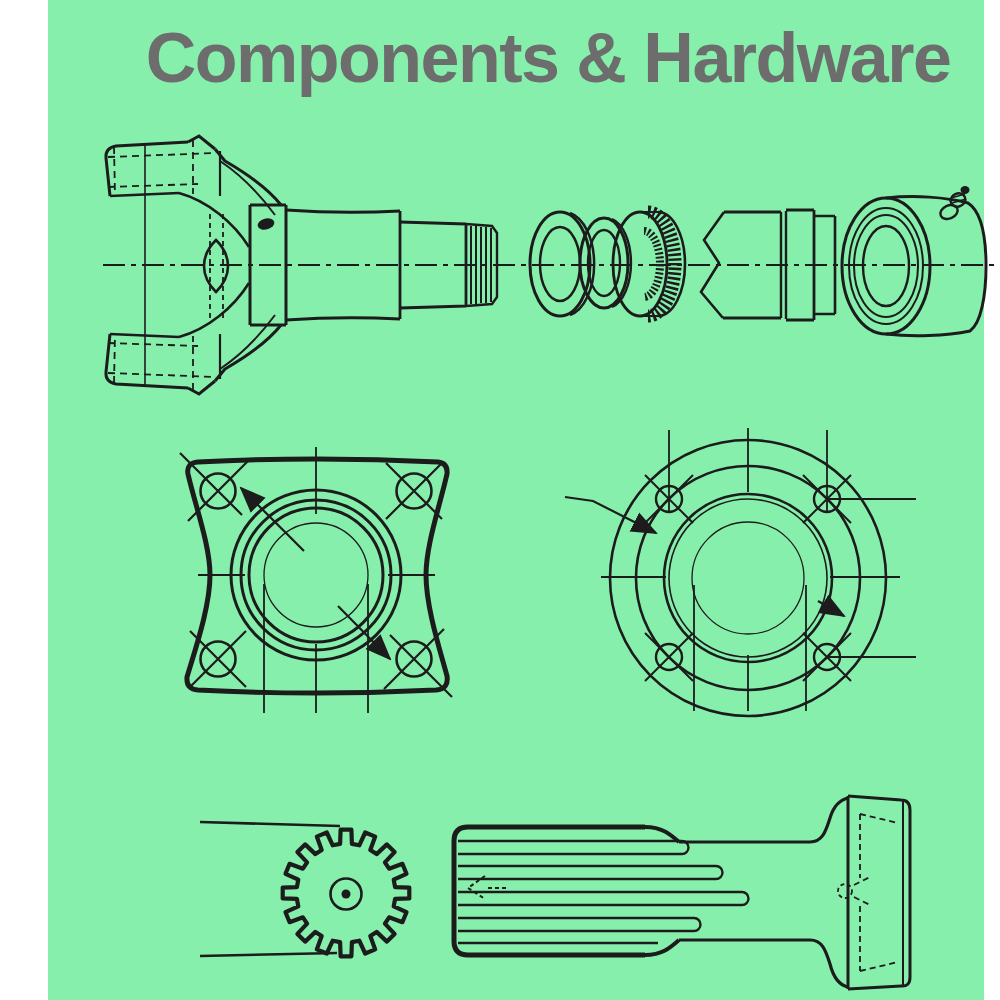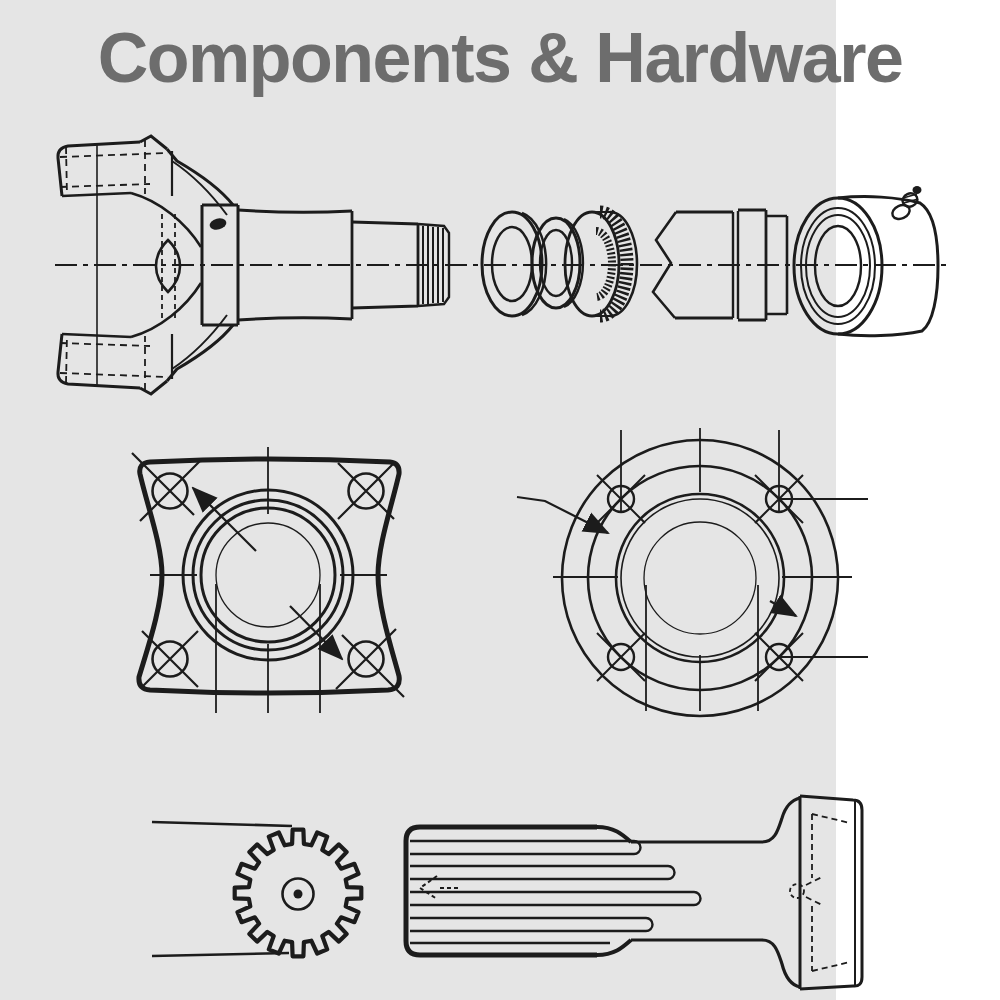--- a/index.html
+++ b/index.html
@@ -1,16 +1,16 @@
 <!DOCTYPE html>
 <html><head>
 <meta charset="utf-8">
 <style>
   html,body{margin:0;padding:0;background:#ffffff;width:1000px;height:1000px;overflow:hidden;}
-  .page{position:relative;width:836px;height:1000px;background:#e5e5e5;font-family:"Liberation Sans",sans-serif;}
+  .page{position:relative;width:936px;height:1000px;background:#86efac;font-family:"Liberation Sans",sans-serif;margin-left:48px;}
   h1.title{
     position:absolute;top:18px;left:0;width:1000px;margin:0;
     text-align:center;font-size:70px;font-weight:bold;letter-spacing:-1.5px;
     color:#6d6d6d;font-family:"Liberation Sans",sans-serif;
   }
   svg.art{position:absolute;top:0;left:0;}
   .ink{stroke:#1c1c1c;fill:none;}
   .fill-ink{fill:#1c1c1c;stroke:none;}
   .hid{stroke-dasharray:7 5;}
 </style>

